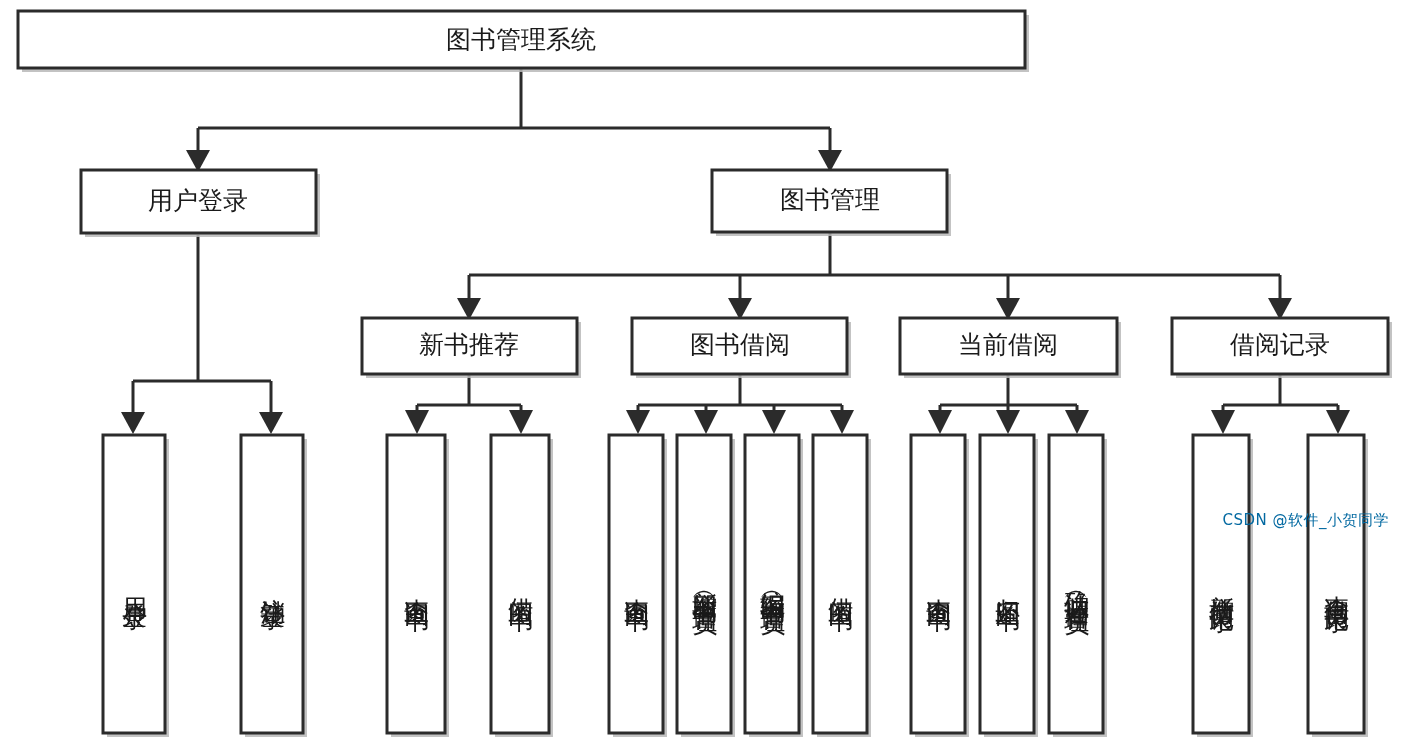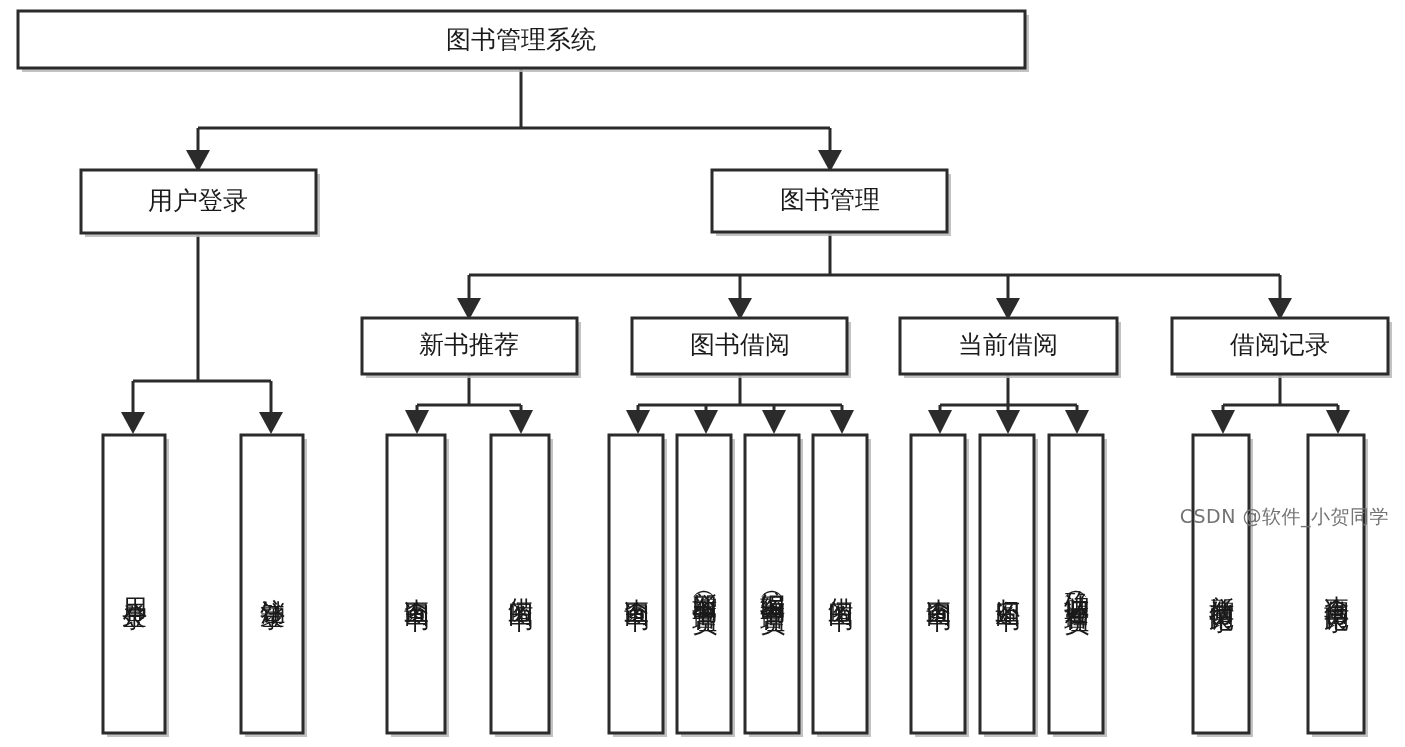--- a/index.html
+++ b/index.html
@@ -67,22 +67,22 @@
     justify-content: center;
     text-align: center;
     white-space: nowrap;
     pointer-events: none;
   }
   .watermark {
     position: absolute;
     right: 16px;
     bottom: 6px;
     font-family: "DejaVu Sans", "Liberation Sans", sans-serif;
-    font-size: 19px;
-    color: #737373;
+    font-size: 15px;
+    color: #0369a1;
     letter-spacing: 0.5px;
     white-space: nowrap;
   }
 </style>
 </head>
 <body>
 
 <div id="diagram-root">
 
   <svg class="diagram" viewBox="0 0 1405 747" xmlns="http://www.w3.org/2000/svg">

